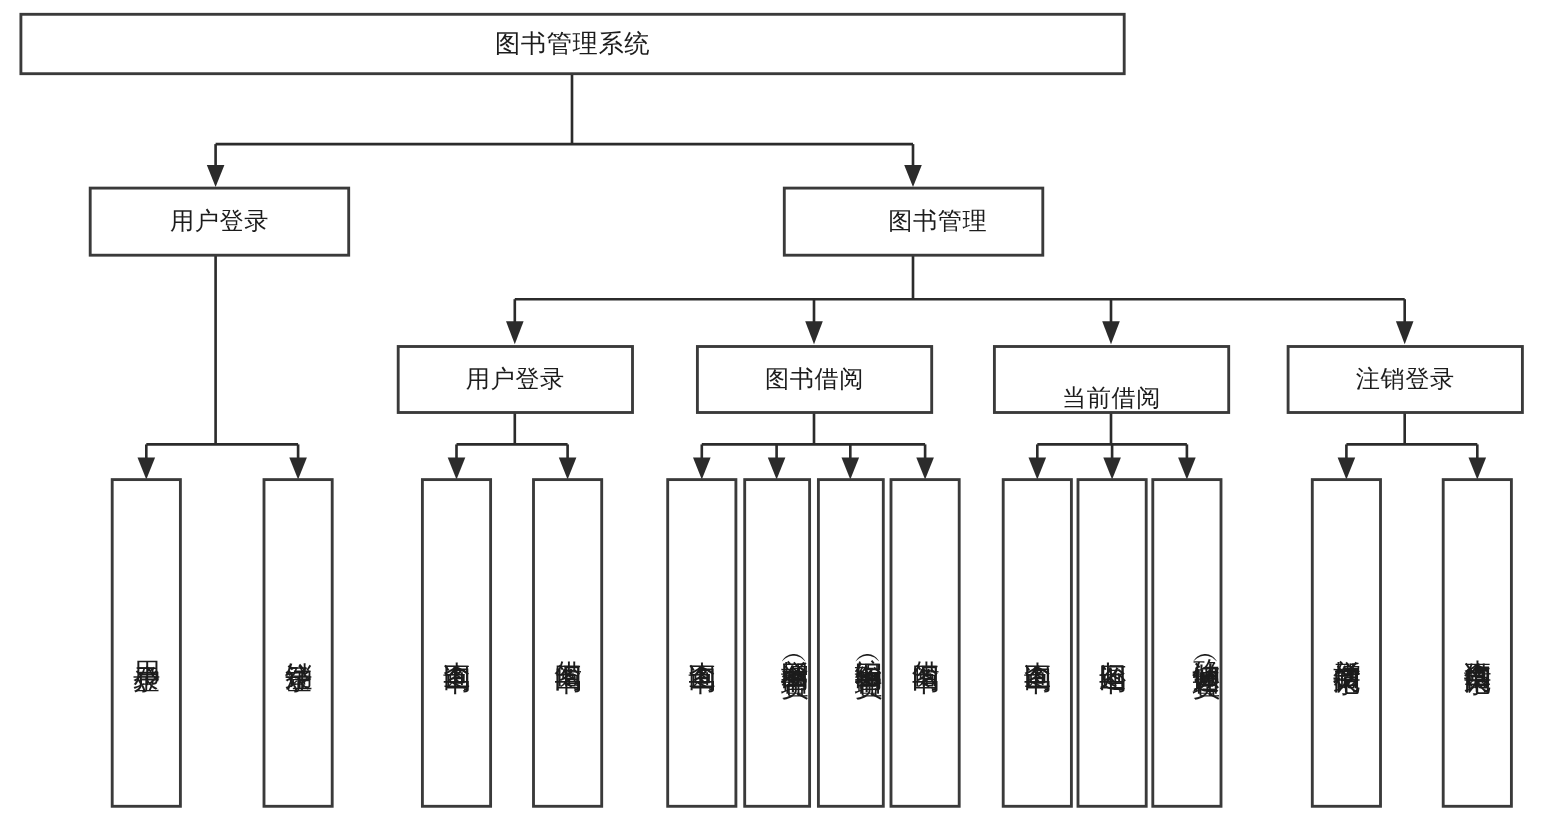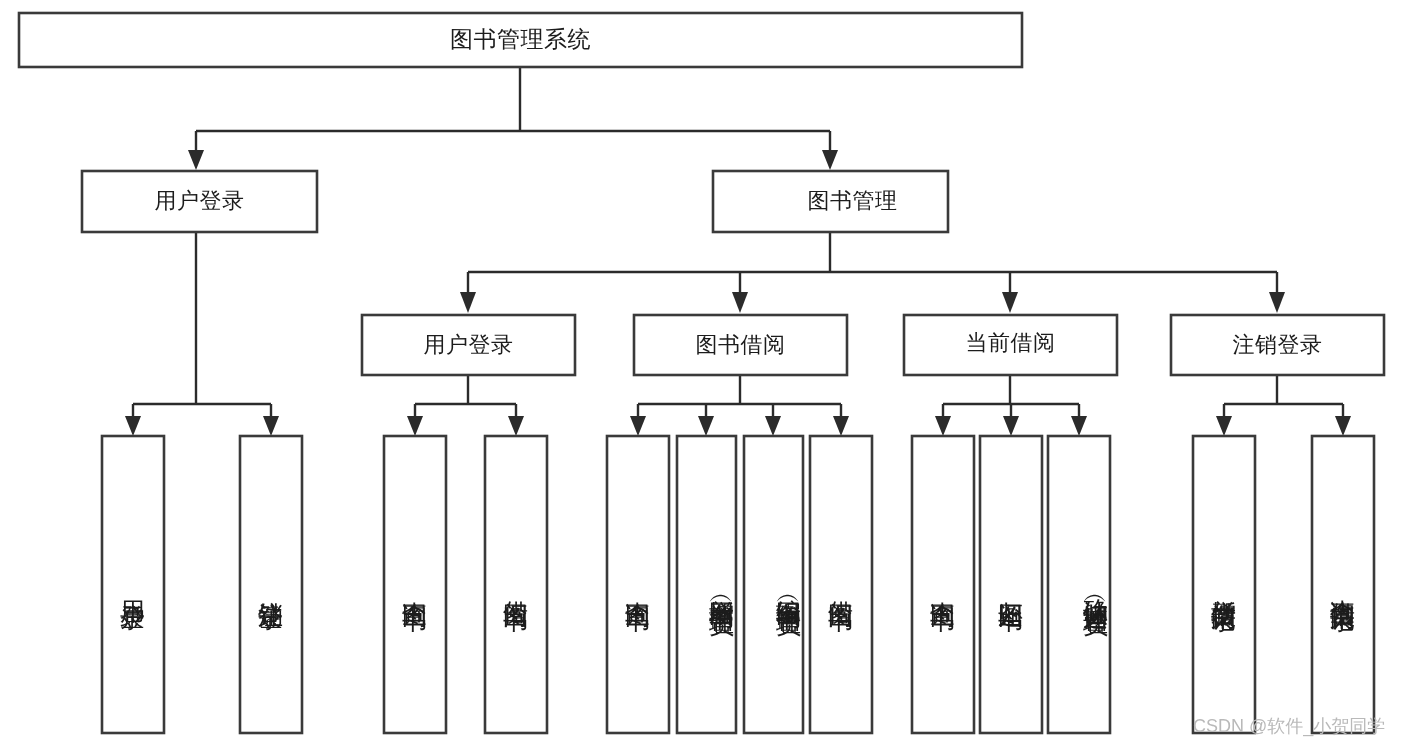--- a/index.html
+++ b/index.html
@@ -187,36 +187,35 @@
     <rect class="node-box" x="1312" y="436" width="62" height="297"></rect>
   </svg>
 
   <div class="node-label horizontal root" style="left:19px; top:13px; width:1003px; height:54px;">图书管理系统</div>
 
   <div class="node-label horizontal" style="left:82px; top:171px; width:235px; height:61px;">用户登录</div>
   <div class="node-label horizontal" style="left:713px; top:171px; width:279px; height:61px;">图书管理</div>
 
   <div class="node-label horizontal" style="left:362px; top:315px; width:213px; height:60px;">用户登录</div>
   <div class="node-label horizontal" style="left:634px; top:315px; width:213px; height:60px;">图书借阅</div>
-  <div class="node-label horizontal" style="left:904px; top:313px; width:213px; height:60px;">当前借阅</div>
+  <div class="node-label horizontal" style="left:904px; top:332px; width:213px; height:60px;">当前借阅</div>
   <div class="node-label horizontal" style="left:1171px; top:315px; width:213px; height:60px;">注销登录</div>
 
   <div class="node-label vertical" style="left:102px; top:436px; width:62px; height:297px;">用户登录</div>
   <div class="node-label vertical" style="left:240px; top:436px; width:62px; height:297px;">注销登录</div>
 
   <div class="node-label vertical" style="left:384px; top:436px; width:62px; height:297px;">查询图书</div>
   <div class="node-label vertical" style="left:485px; top:436px; width:62px; height:297px;">借阅图书</div>
 
   <div class="node-label vertical" style="left:607px; top:436px; width:62px; height:297px;">查询图书</div>
   <div class="node-label vertical" style="left:677px; top:436px; width:59px; height:297px; align-items:flex-start; padding-top:6px;">新增图书（管理员）</div>
   <div class="node-label vertical" style="left:744px; top:436px; width:59px; height:297px; align-items:flex-start; padding-top:6px;">编辑图书（管理员）</div>
   <div class="node-label vertical" style="left:810px; top:436px; width:62px; height:297px;">借阅图书</div>
 
   <div class="node-label vertical" style="left:912px; top:436px; width:62px; height:297px;">查询图书</div>
   <div class="node-label vertical" style="left:980px; top:436px; width:62px; height:297px;">归还图书</div>
   <div class="node-label vertical" style="left:1048px; top:436px; width:62px; height:297px; align-items:flex-start; padding-top:6px;">确认归还（管理员）</div>
 
   <div class="node-label vertical" style="left:1193px; top:436px; width:62px; height:297px;">新增借阅记录</div>
   <div class="node-label vertical" style="left:1312px; top:436px; width:62px; height:297px;">查询借阅记录</div>
 
-  <div class="watermark">CSDN @软件_小贺同学</div>
 
 </div>
 
 </body></html>

